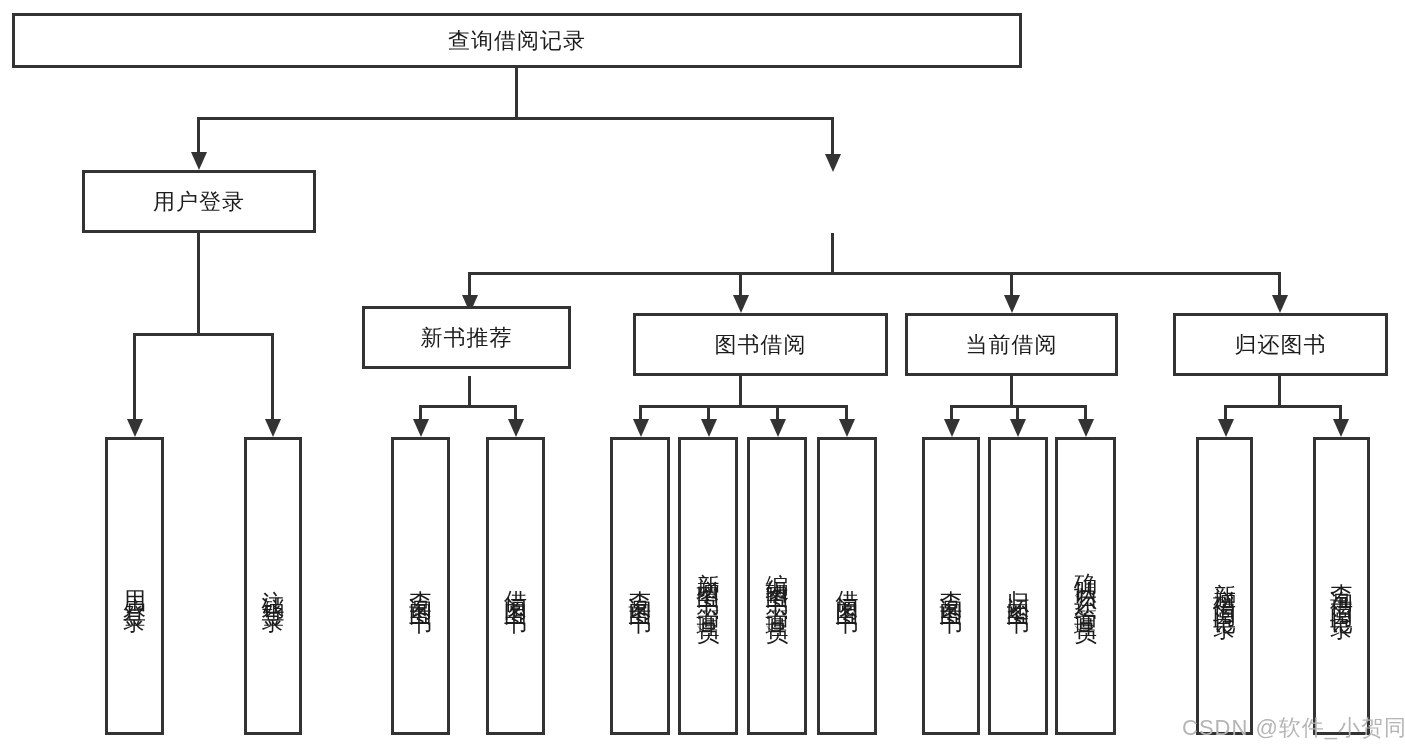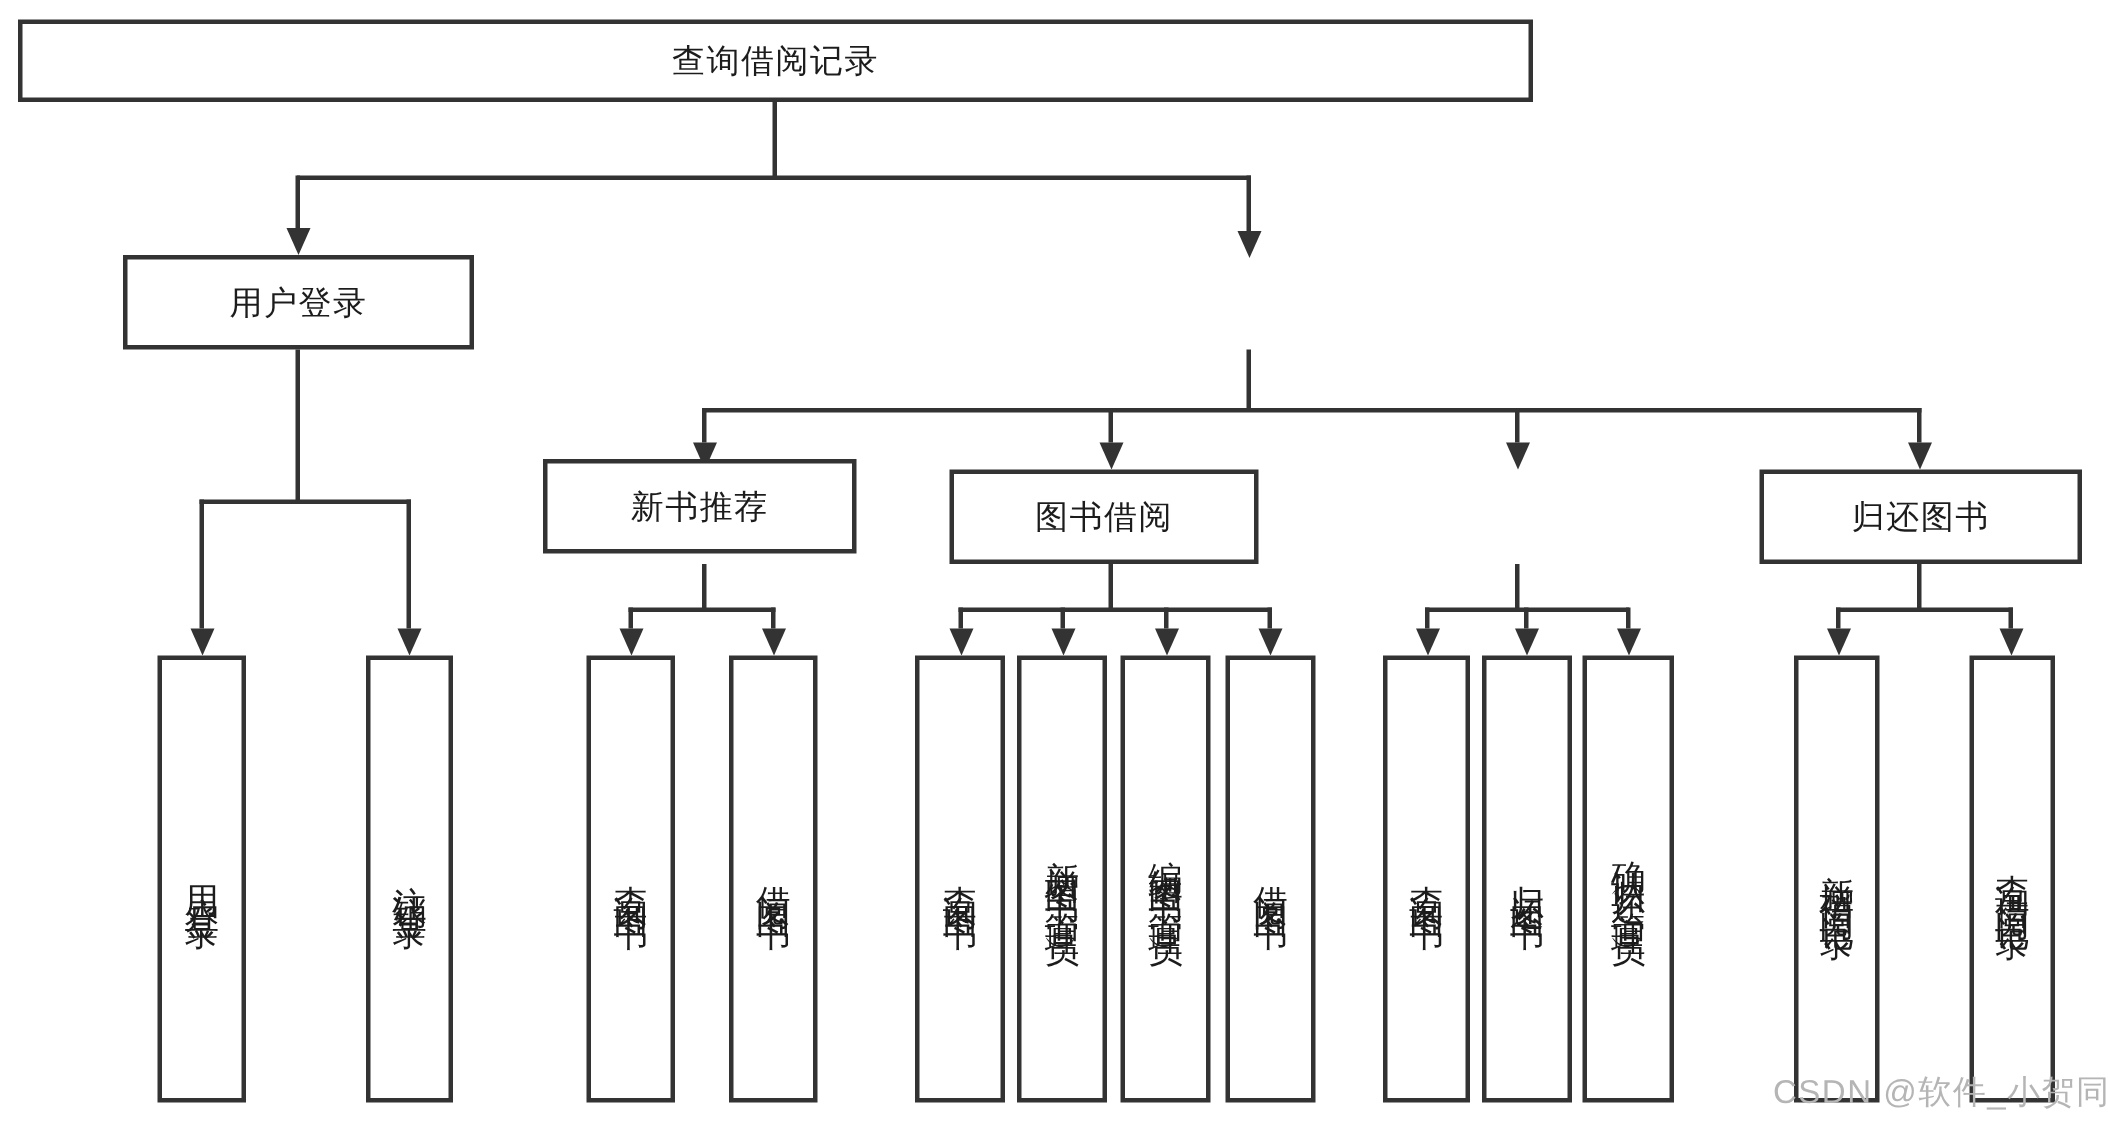--- a/index.html
+++ b/index.html
@@ -96,22 +96,25 @@
   <div class="vline" style="left:739px;top:272px;height:23px"></div>
   <div class="arrow" style="left:733px;top:295px"></div>
   <div class="vline" style="left:1010px;top:272px;height:23px"></div>
   <div class="arrow" style="left:1004px;top:295px"></div>
   <div class="vline" style="left:1278px;top:272px;height:23px"></div>
   <div class="arrow" style="left:1272px;top:295px"></div>
 
   <div class="box" style="left:362px;top:306px;width:209px;height:63px">
     <span>新书推荐</span>
   </div>
-  <div class="box" style="left:633px;top:313px;width:206px;height:63px">
+  <div class="box" style="left:633px;top:313px;width:255px;height:63px">
     <span>图书借阅</span>
+  </div>
+  <div class="box" style="left:905px;top:313px;width:213px;height:63px">
+    <span>当前借阅</span>
   </div>
   <div class="box" style="left:1173px;top:313px;width:215px;height:63px">
     <span>归还图书</span>
   </div>
 
   <div class="vline" style="left:468px;top:376px;height:31px"></div>
   <div class="hline" style="left:419px;top:405px;width:98px"></div>
   <div class="vline" style="left:419px;top:405px;height:14px"></div>
   <div class="arrow" style="left:413px;top:419px"></div>
   <div class="vline" style="left:514px;top:405px;height:14px"></div>

